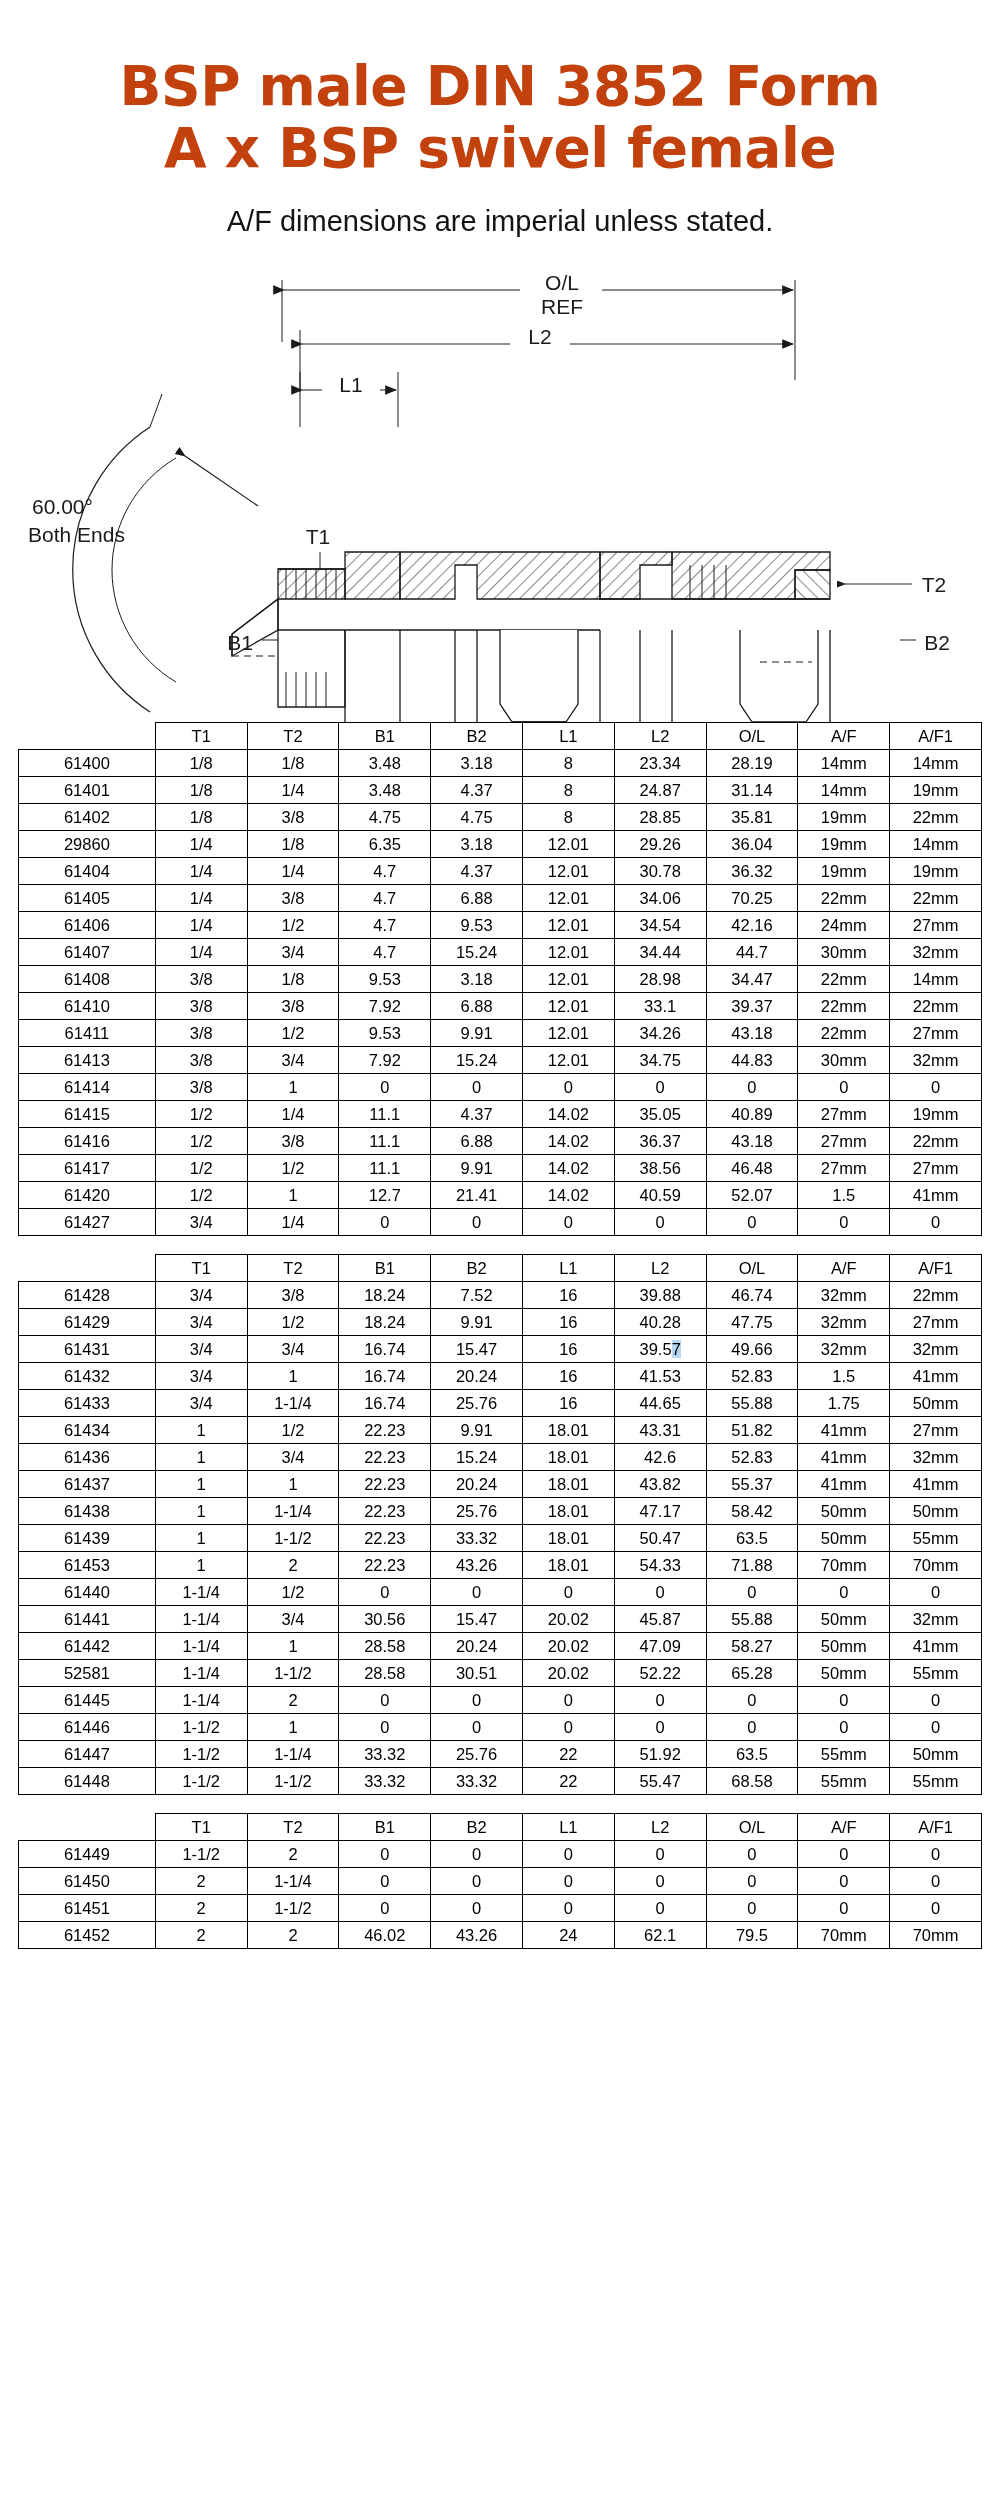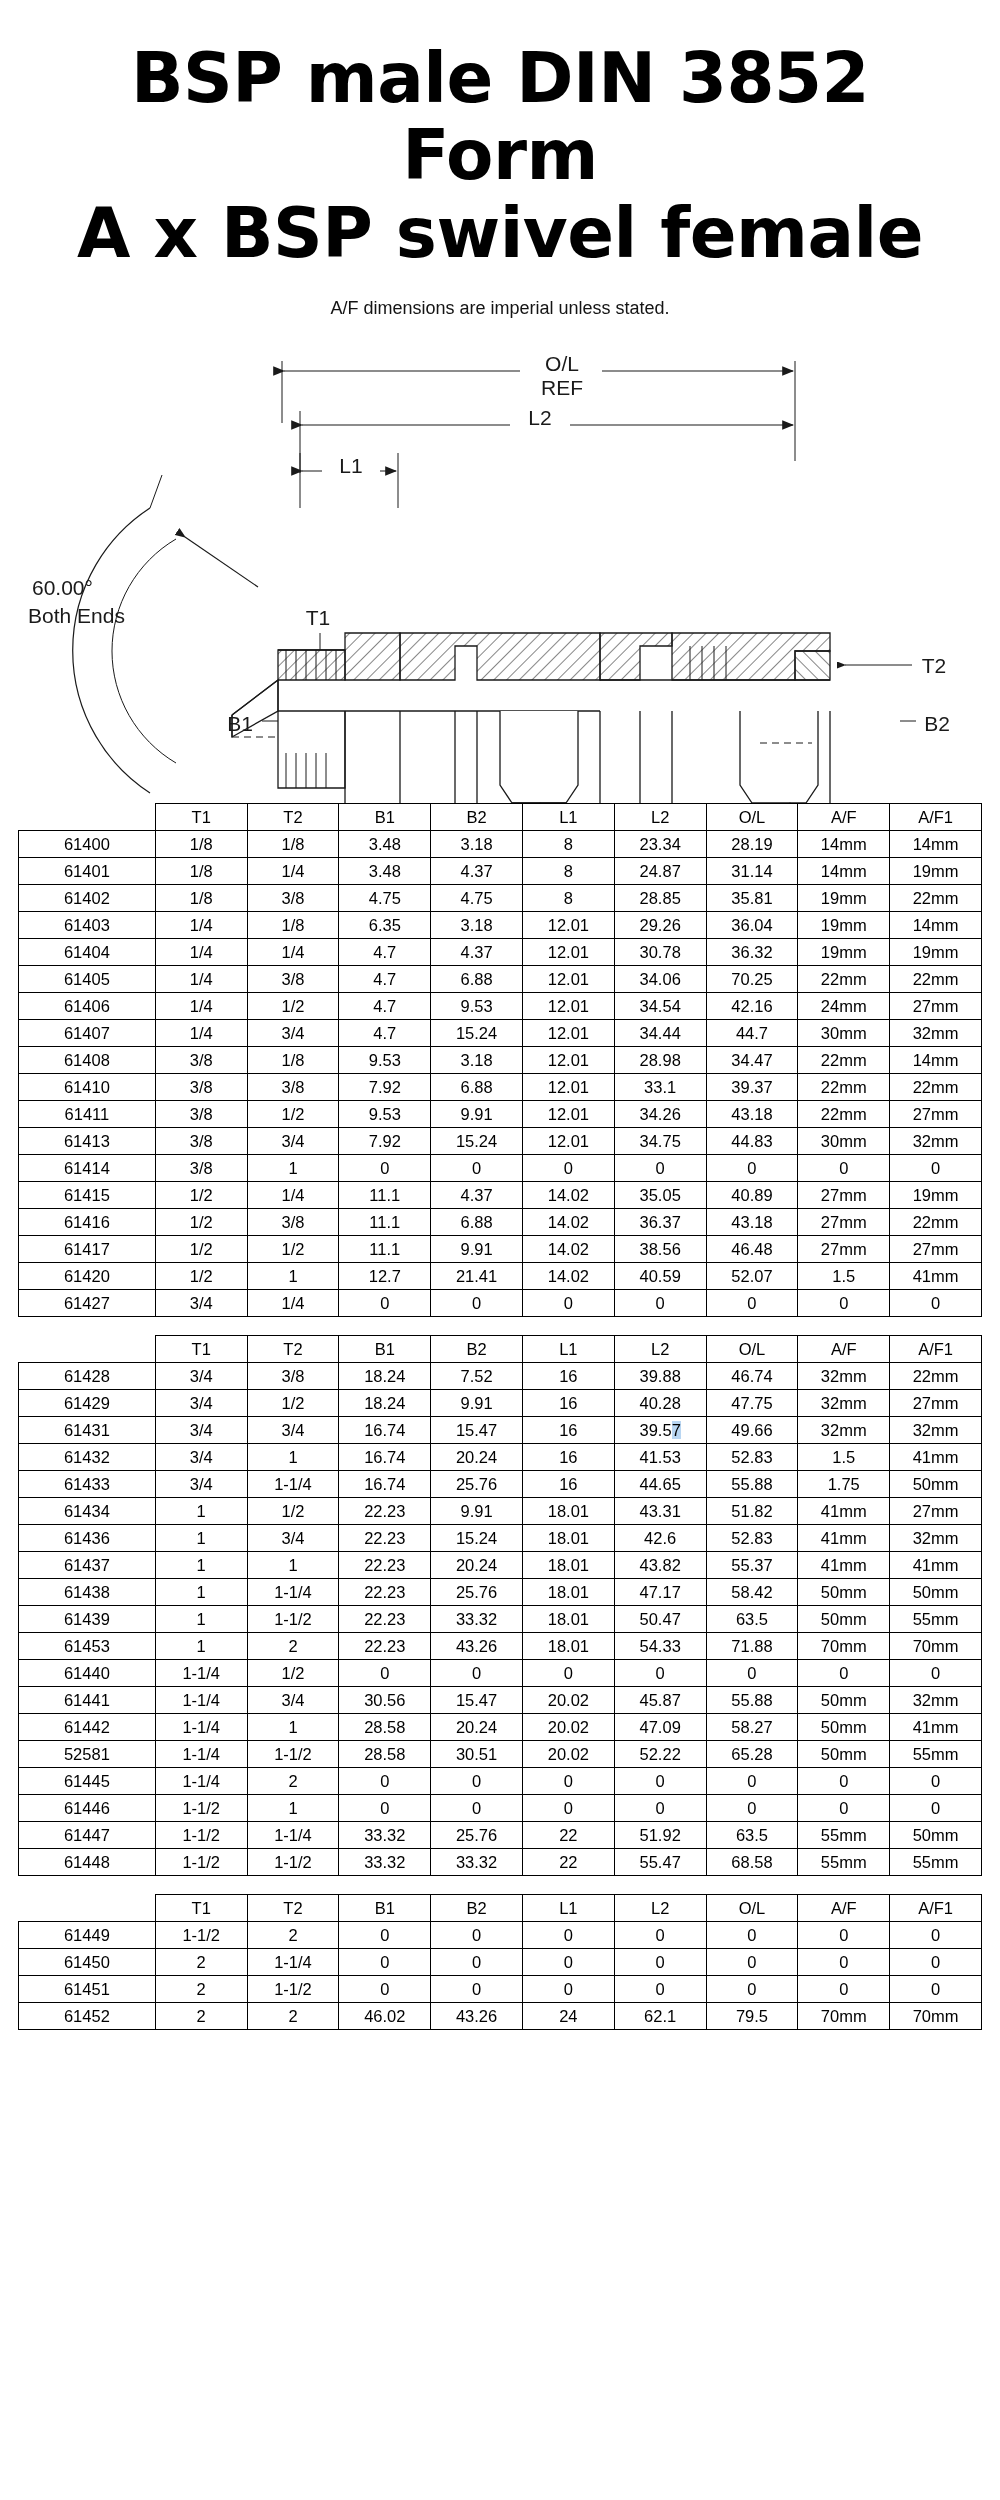--- a/index.html
+++ b/index.html
@@ -15,34 +15,34 @@
     min-height:2500px;
     box-sizing:border-box;
     padding:0;
     position:relative;
     overflow:hidden;
   }
 
   
   .title{
     margin:0;
-    padding:40px 60px 0 60px;
+    padding:56px 60px 0 60px;
     text-align:center;
-    font-size:69px;
+    font-size:55px;
     line-height:1.12;
     font-weight:700;
     letter-spacing:-0.5px;
-    color:#000000;
+    color:#c2410c;
     font-family:"DejaVu Sans", sans-serif;
   }
   .subtitle{
     margin:0;
     padding:26px 40px 0 40px;
     text-align:center;
-    font-size:18px;
+    font-size:29px;
     font-weight:400;
     color:#141414;
     font-family:"Liberation Sans", sans-serif;
   }
 
   
   .drawing-wrap{
     width:1000px;
     height:470px;
     position:relative;
@@ -288,21 +288,21 @@
             <td>3/8</td>
             <td>4.75</td>
             <td>4.75</td>
             <td>8</td>
             <td>28.85</td>
             <td>35.81</td>
             <td>19mm</td>
             <td>22mm</td>
           </tr>
           <tr>
-            <td class="part">61403</td>
+            <td class="part">29860</td>
             <td>1/4</td>
             <td>1/8</td>
             <td>6.35</td>
             <td>3.18</td>
             <td>12.01</td>
             <td>29.26</td>
             <td>36.04</td>
             <td>19mm</td>
             <td>14mm</td>
           </tr>

